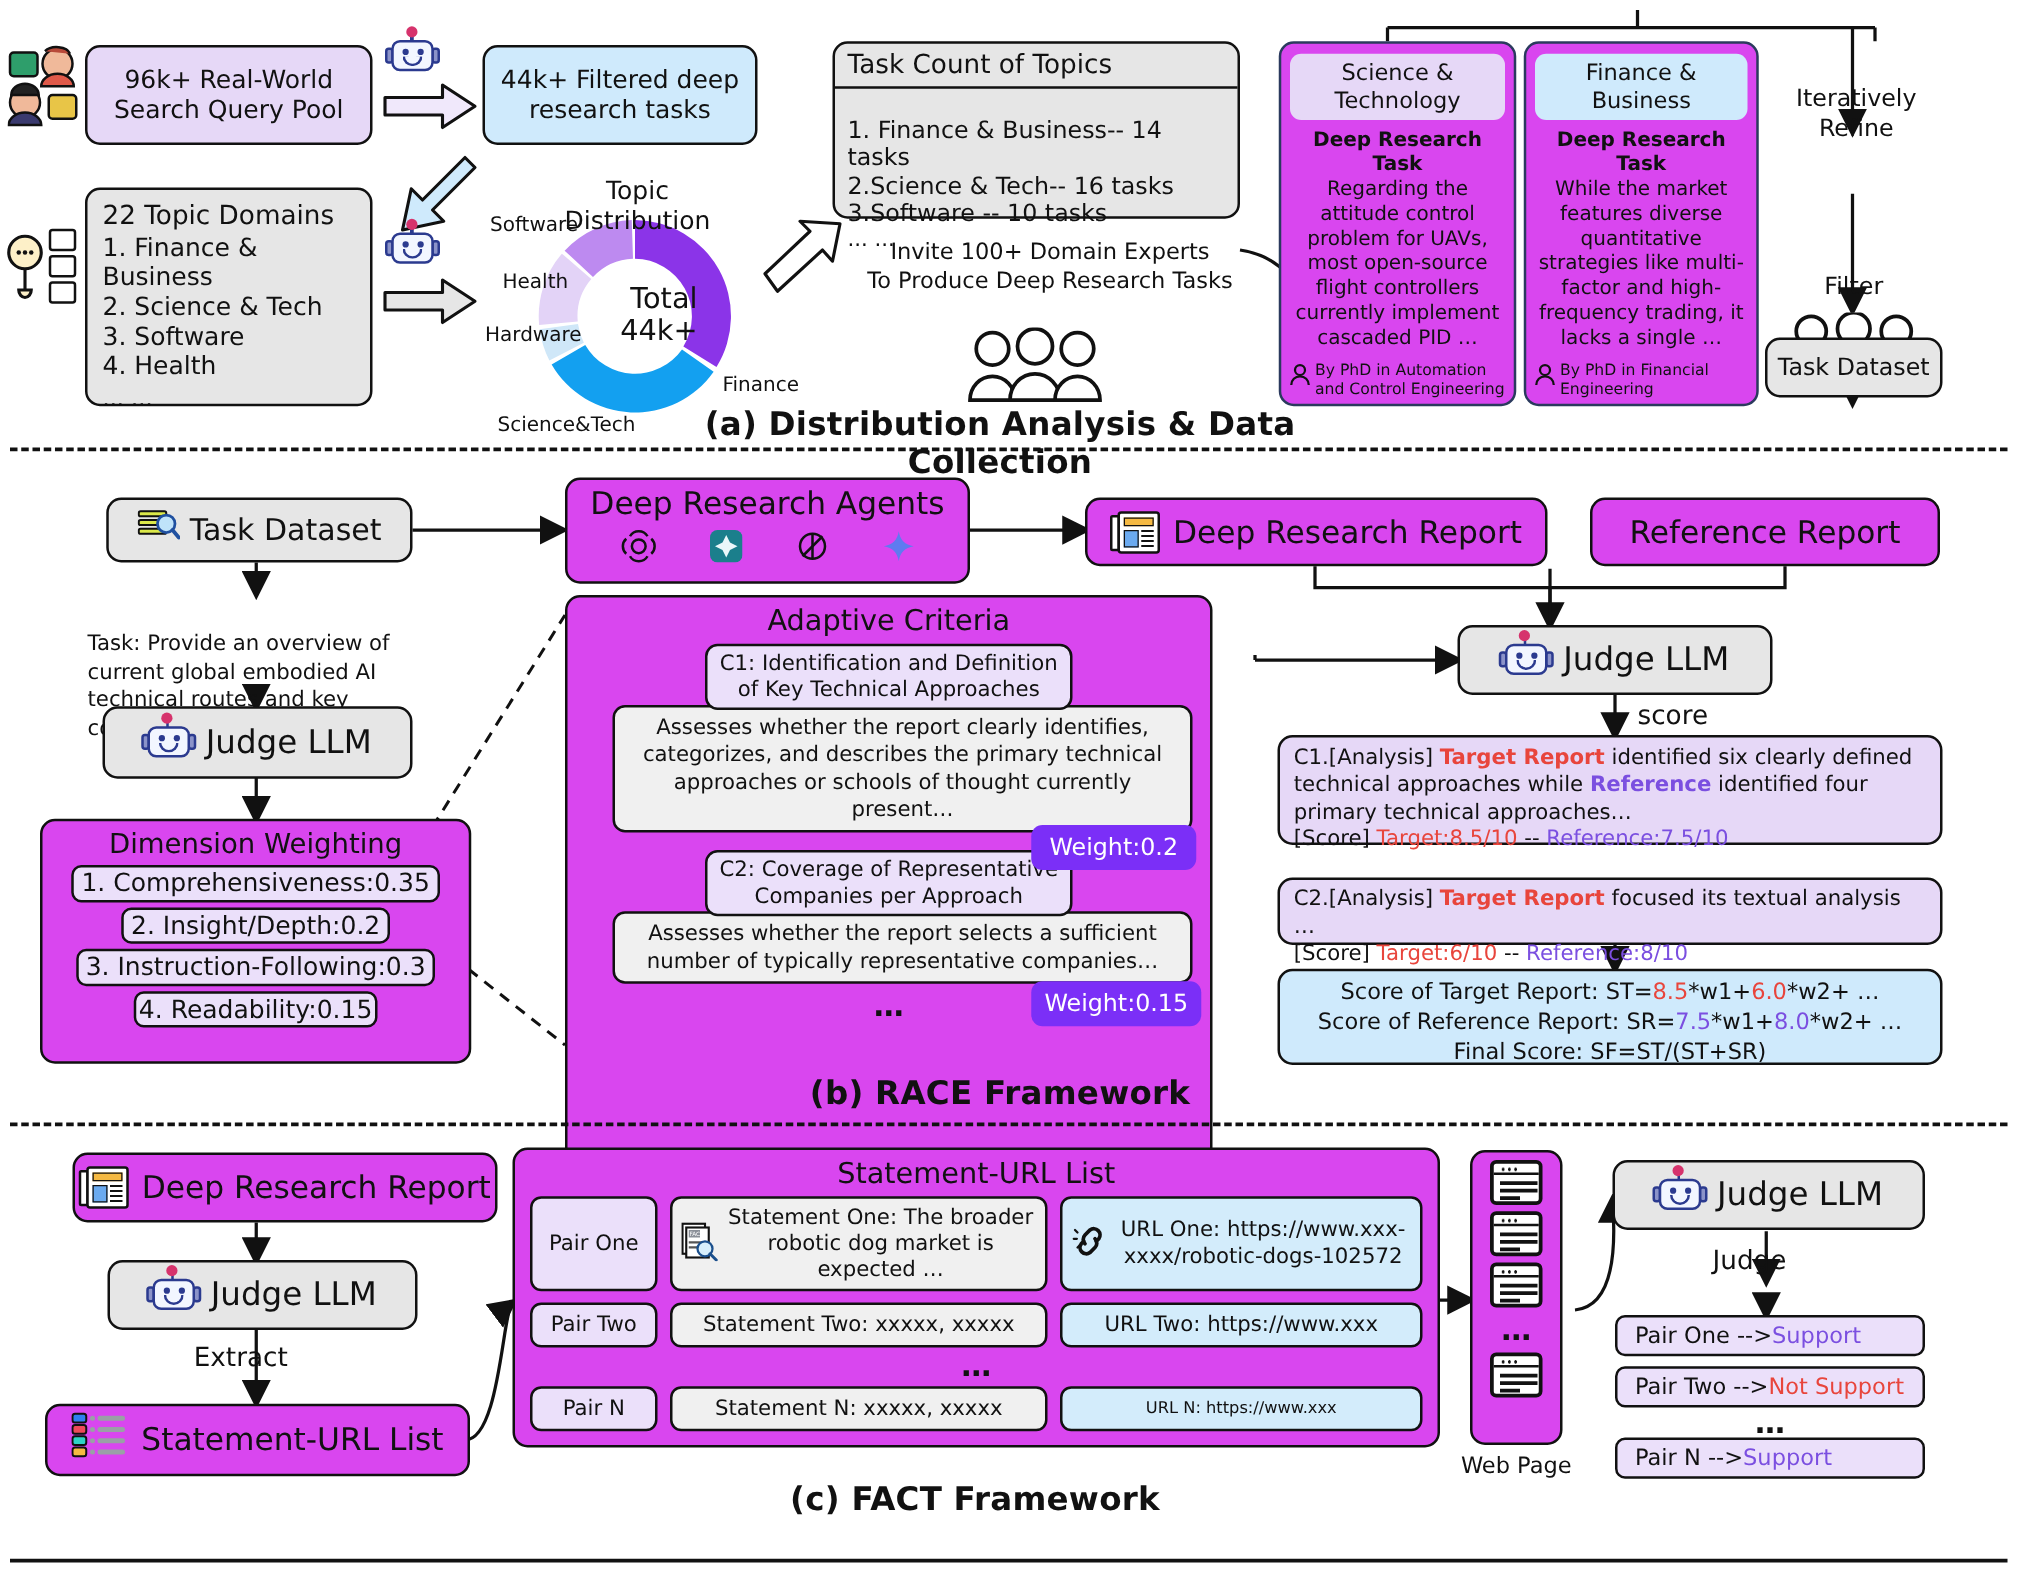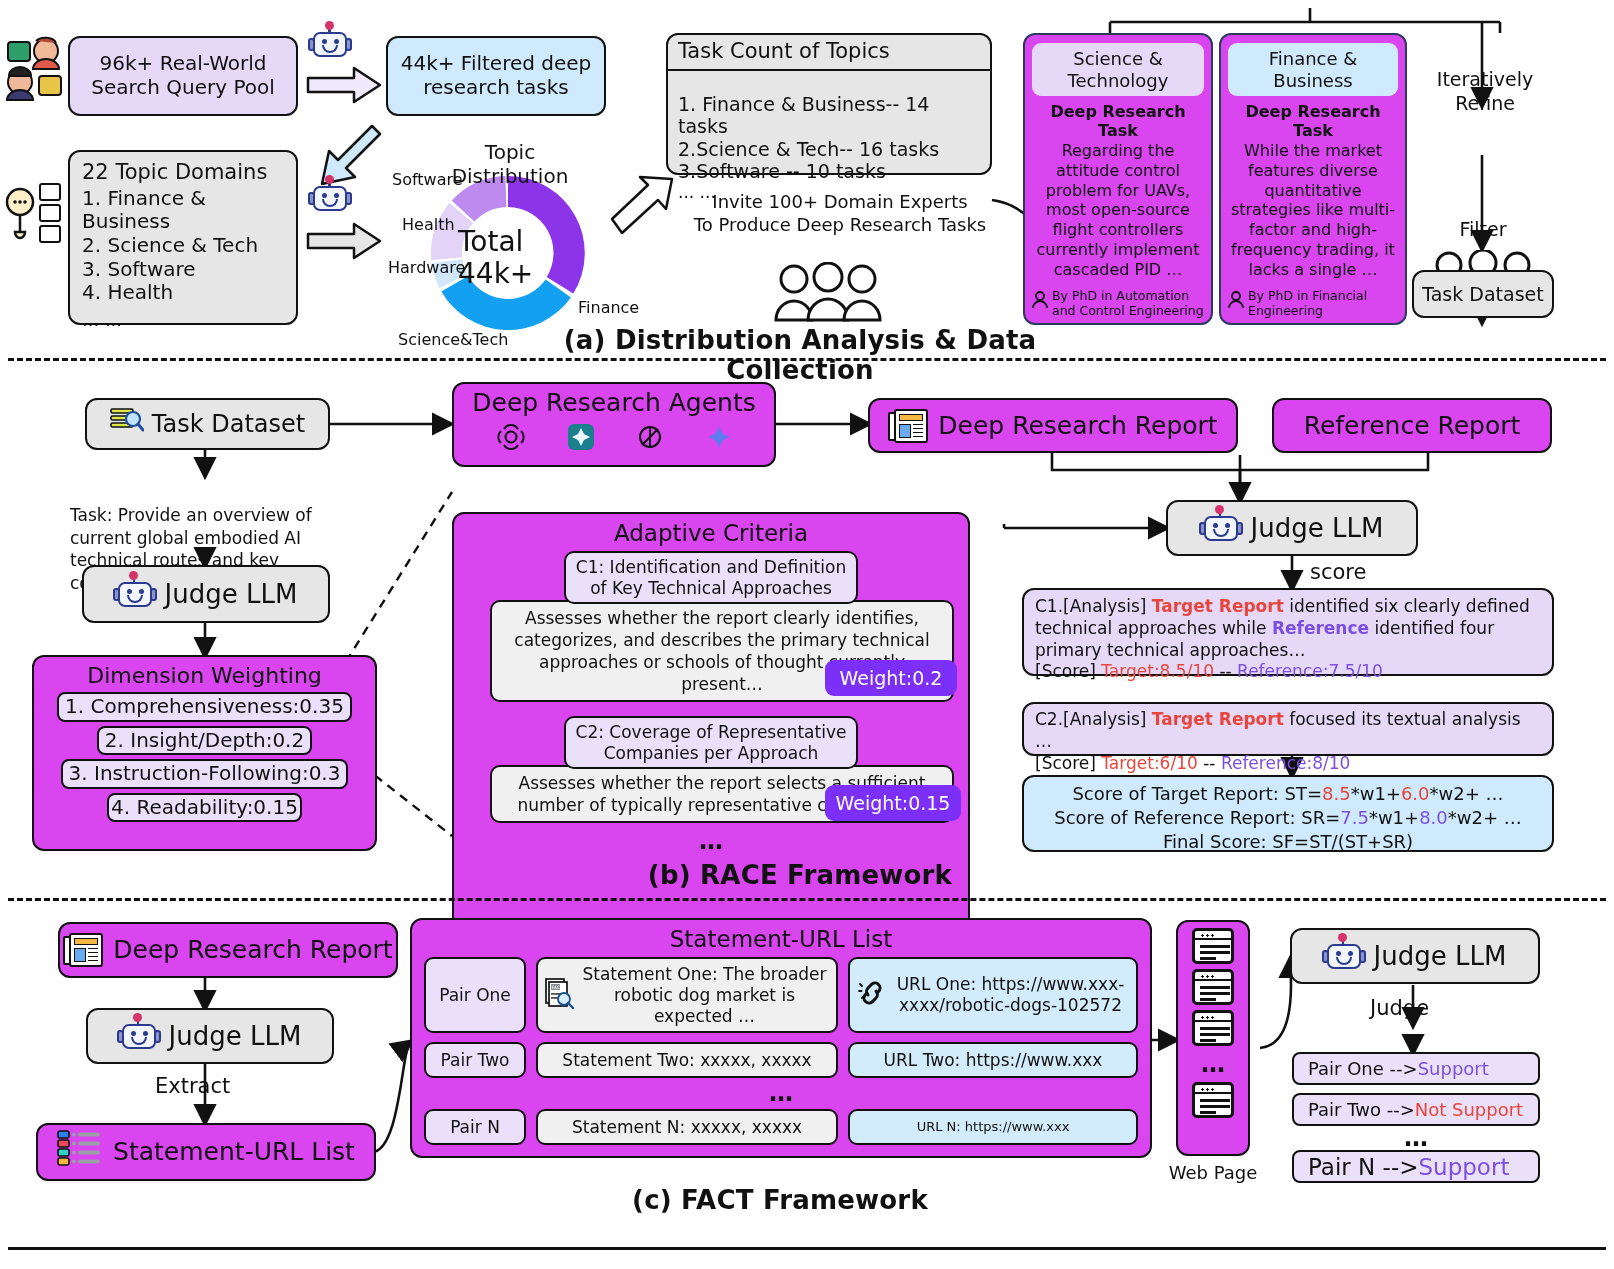--- a/index.html
+++ b/index.html
@@ -202,21 +202,21 @@
     <div class="rb-smile"></div>
   </div>
 </div>
 <div class="abs" style="left:306px;top:222px;">
   <svg width="78" height="38" viewBox="0 0 78 38">
       <path d="M2,12 L48,12 L48,2 L74,19 L48,36 L48,26 L2,26 Z" fill="#e6e6e6" stroke="#111" stroke-width="2.5" stroke-linejoin="round"></path>
     </svg>
 </div>
 
 <div class="abs" style="left:425px;top:140px;width:170px;text-align:center;font-size:20px;">Topic Distribution</div>
-<div class="abs" style="left:458px;top:226px;width:100px;text-align:left;font-size:28px;line-height:1.15;">
+<div class="abs" style="left:458px;top:226px;width:100px;text-align:right;font-size:23px;line-height:1.15;">
   <div>Total</div>
   <div>44k+</div>
 </div>
 <div class="abs" style="left:392px;top:170px;font-size:16px;">Software</div>
 <div class="abs" style="left:402px;top:215px;font-size:16px;">Health</div>
 <div class="abs" style="left:388px;top:258px;font-size:16px;">Hardware</div>
 <div class="abs" style="left:398px;top:330px;font-size:16px;">Science&amp;Tech</div>
 <div class="abs" style="left:578px;top:298px;font-size:16px;">Finance</div>
 
 <div class="abs" style="left:610px;top:175px;">
@@ -377,21 +377,21 @@
 </div>
 
 <div class="abs box" style="left:32px;top:655px;width:345px;height:196px;display:block;padding:6px 10px;">
   <div style="font-size:22px;margin-bottom:3px;">Dimension Weighting</div>
   <div class="lpurple" style="border:2.2px solid #111;border-radius:8px;font-size:20px;padding:1px 6px;margin-bottom:4px;display:inline-block;">1. Comprehensiveness:0.35</div>
   <div class="lpurple" style="border:2.2px solid #111;border-radius:8px;font-size:20px;padding:1px 6px;margin-bottom:4px;display:inline-block;">2. Insight/Depth:0.2</div>
   <div class="lpurple" style="border:2.2px solid #111;border-radius:8px;font-size:20px;padding:1px 6px;margin-bottom:4px;display:inline-block;">3. Instruction-Following:0.3</div>
   <div class="lpurple" style="border:2.2px solid #111;border-radius:8px;font-size:20px;padding:1px 2px;display:inline-block;">4. Readability:0.15</div>
 </div>
 
-<div class="abs box" style="left:452px;top:512px;width:518px;height:455px;display:block;padding:6px 14px;">
+<div class="abs box" style="left:452px;top:476px;width:518px;height:455px;display:block;padding:6px 14px;">
   <div style="font-size:23px;margin-bottom:4px;">Adaptive Criteria</div>
 
   <div class="lpurple" style="border:2.2px solid #111;border-radius:10px;font-size:17px;padding:4px 10px;white-space:pre-line;line-height:1.2;display:inline-block;position:relative;z-index:3;">C1: Identification and Definition
 of Key Technical Approaches</div>
   <div class="lgray" style="border:2.2px solid #111;border-radius:10px;font-size:17px;padding:5px 9px;margin:-4px 0 0 22px;line-height:1.3;position:relative;z-index:2;">Assesses whether the report clearly identifies, categorizes, and describes the primary technical approaches or schools of thought currently present…</div>
 
   <div class="lpurple" style="border:2.2px solid #111;border-radius:10px;font-size:17px;padding:4px 10px;white-space:pre-line;line-height:1.2;display:inline-block;margin-top:14px;position:relative;z-index:3;">C2: Coverage of Representative
 Companies per Approach</div>
   <div class="lgray" style="border:2.2px solid #111;border-radius:10px;font-size:17px;padding:5px 9px;margin:-4px 0 0 22px;line-height:1.3;position:relative;z-index:2;">Assesses whether the report selects a sufficient number of typically representative companies…</div>
 
@@ -600,20 +600,20 @@
 
 <div class="abs lpurple" style="left:1292px;top:1052px;width:248px;height:33px;border:2.2px solid #111;border-radius:8px;display:flex;align-items:center;padding-left:14px;font-size:18px;">
   <span>Pair One --&gt; </span>
     <span style="color:#7b4fe0;">Support</span>
 </div>
 <div class="abs lpurple" style="left:1292px;top:1093px;width:248px;height:33px;border:2.2px solid #111;border-radius:8px;display:flex;align-items:center;padding-left:14px;font-size:18px;">
   <span>Pair Two --&gt; </span>
     <span style="color:#e8453c;">Not Support</span>
 </div>
 <div class="abs" style="left:1292px;top:1124px;width:248px;text-align:center;font-size:24px;font-weight:bold;">…</div>
-<div class="abs lpurple" style="left:1292px;top:1150px;width:248px;height:33px;border:2.2px solid #111;border-radius:8px;display:flex;align-items:center;padding-left:14px;font-size:23px;">
+<div class="abs lpurple" style="left:1292px;top:1150px;width:248px;height:33px;border:2.2px solid #111;border-radius:8px;display:flex;align-items:center;padding-left:14px;font-size:18px;">
   <span>Pair N --&gt; </span>
     <span style="color:#7b4fe0;">Support</span>
 </div>
 
 <div class="abs caption" style="left:540px;top:1185px;width:480px;text-align:center;">(c) FACT Framework</div>
 
 <div style="position:absolute;left:8px;right:8px;top:1247px;border-top:3px solid #111;"></div>
 
 </body></html>

